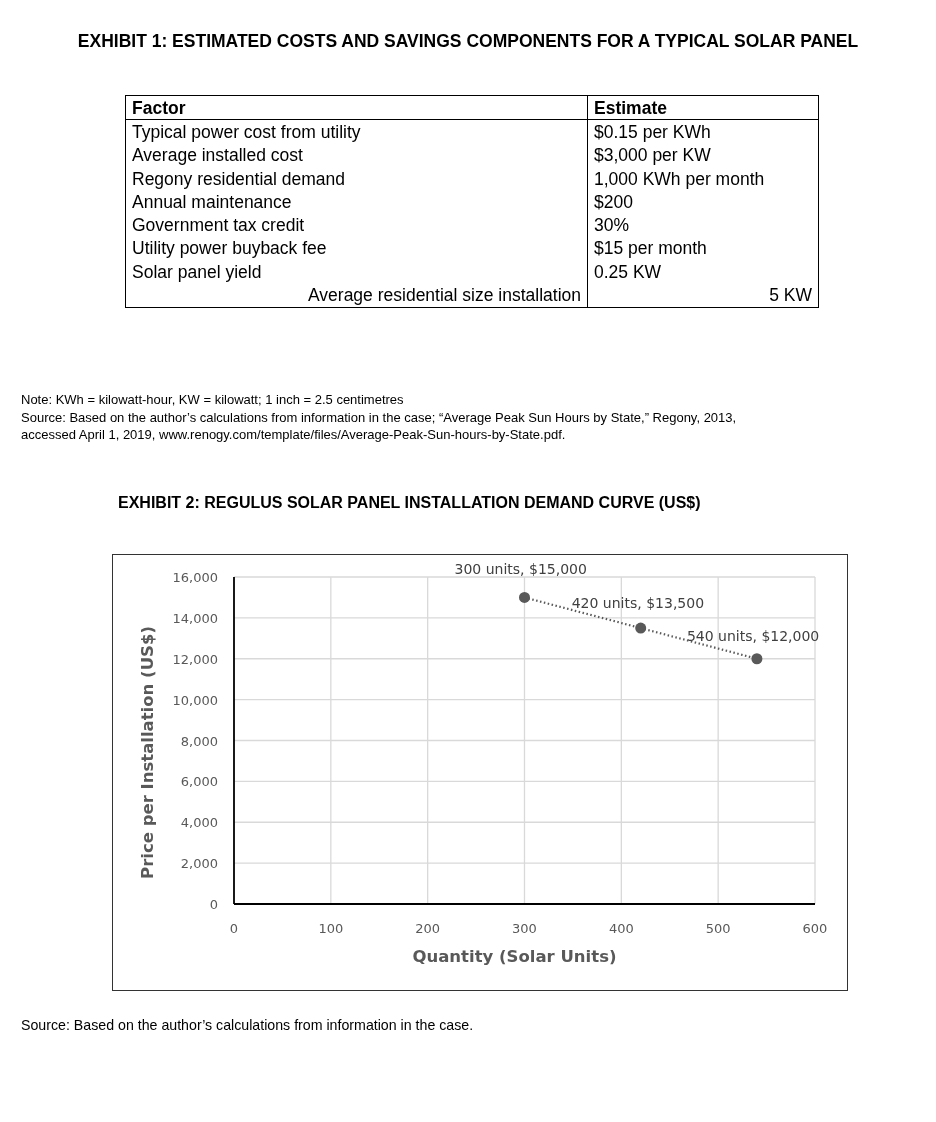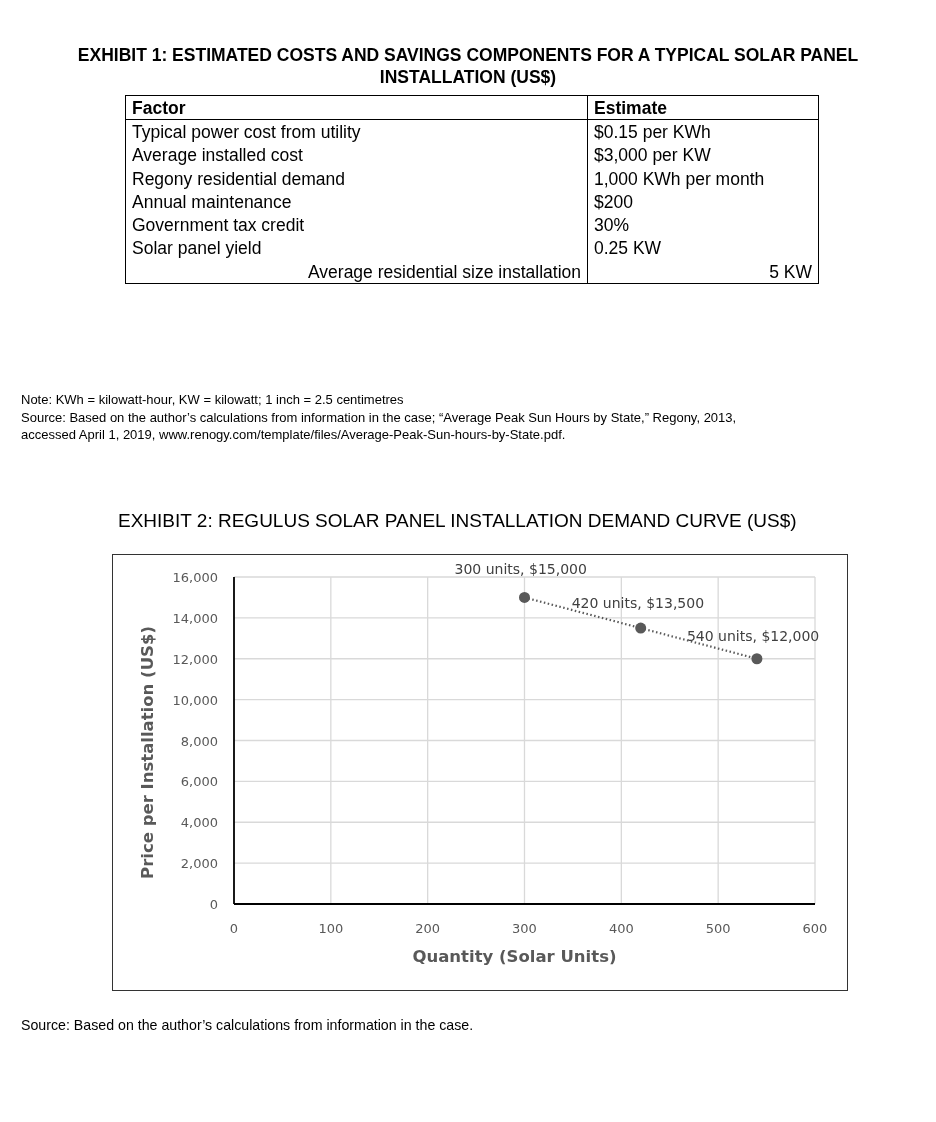--- a/index.html
+++ b/index.html
@@ -1,36 +1,35 @@
 <!DOCTYPE html>
 <html><head>
 <meta charset="utf-8">
 <style>
   html, body { margin: 0; padding: 0; background: #ffffff; }
   body { width: 936px; height: 1122px; position: relative; font-family: "Liberation Sans", sans-serif; color: #000; }
-  .title1 { position: absolute; left: 0; top: 44px; width: 936px; text-align: center; font-weight: bold; font-size: 17.5px; line-height: 22px; }
+  .title1 { position: absolute; left: 0; top: 30px; width: 936px; text-align: center; font-weight: bold; font-size: 17.5px; line-height: 22px; }
   .exhibit-table { position: absolute; left: 125px; top: 95px; width: 694px; border-collapse: collapse; font-size: 17.5px; }
   .exhibit-table td, .exhibit-table th { border: 1.5px solid #000; padding: 0 6px; height: 23.3px; line-height: 22px; text-align: left; vertical-align: middle; white-space: nowrap; }
   .exhibit-table th { font-weight: bold; }
   .exhibit-table td { border-top: none; border-bottom: none; }
   .exhibit-table tr:last-child td { border-bottom: 1.5px solid #000; text-align: right; }
   .exhibit-table tr.header th { border-bottom: 1.5px solid #000; margin-left: 38px; }
   .col1 { width: 449px; }
   .note { position: absolute; left: 21px; top: 391px; font-size: 13px; line-height: 17.5px; width: 905px; }
-  .title2 { position: absolute; left: 118px; top: 510px; font-weight: normal; font-size: 19px; line-height: 22px; }
+  .title2 { position: absolute; left: 118px; top: 492px; font-weight: bold; font-size: 16px; line-height: 22px; }
   .chart-frame { position: absolute; left: 112px; top: 554px; width: 736px; height: 437px; border: 1.5px solid #333; box-sizing: border-box; background: #fff; }
   .chart-svg { position: absolute; left: 0; top: 0; }
   .source2 { position: absolute; left: 21px; top: 1017px; font-size: 14.2px; line-height: 17px; }
 </style>
 </head>
 <body>
 
 <div class="title1">
   <div>EXHIBIT 1: ESTIMATED COSTS AND SAVINGS COMPONENTS FOR A TYPICAL SOLAR PANEL</div>
-  <div>INSTALLATION (US$)</div>
 </div>
 
 <table class="exhibit-table">
   <tbody>
       <tr class="header">
     <th class="col1">Factor</th>
     <th>Estimate</th>
   </tr>
   <tr>
         <td>Typical power cost from utility</td>
@@ -44,20 +43,24 @@
         <td>Regony residential demand</td>
         <td>1,000 KWh per month</td>
       </tr>
   <tr>
         <td>Annual maintenance</td>
         <td>$200</td>
       </tr>
   <tr>
         <td>Government tax credit</td>
         <td>30%</td>
+      </tr>
+  <tr>
+        <td>Utility power buyback fee</td>
+        <td>$15 per month</td>
       </tr>
   <tr>
         <td>Solar panel yield</td>
         <td>0.25 KW</td>
       </tr>
   <tr>
         <td>Average residential size installation</td>
         <td>5 KW</td>
       </tr>
 </tbody>

